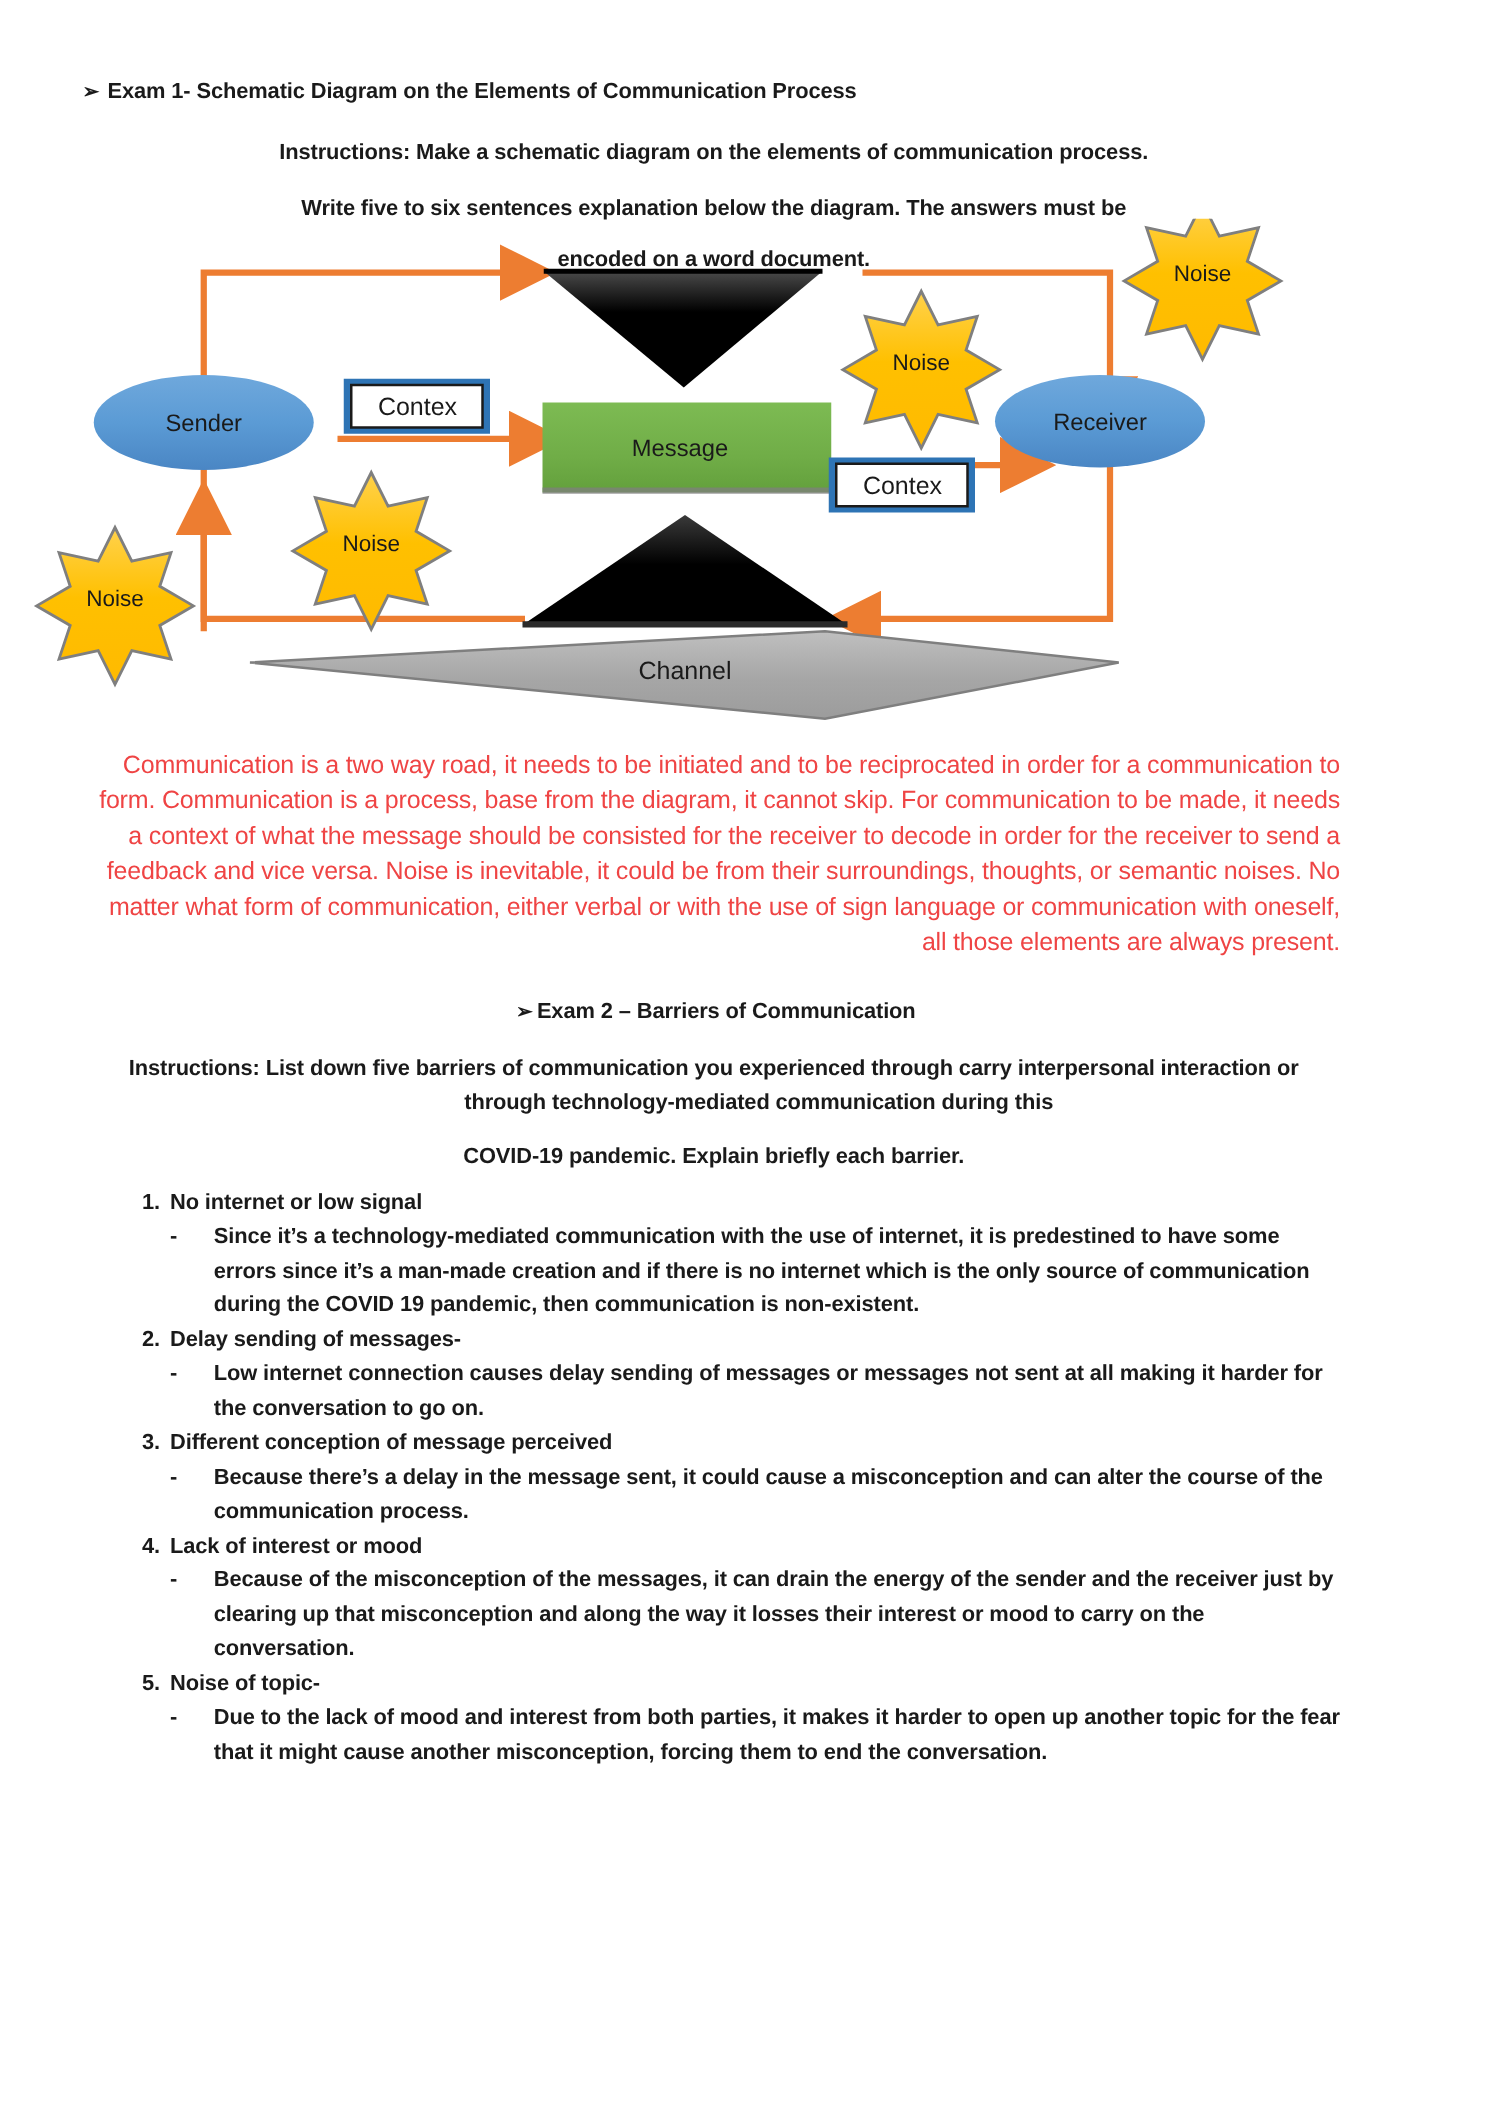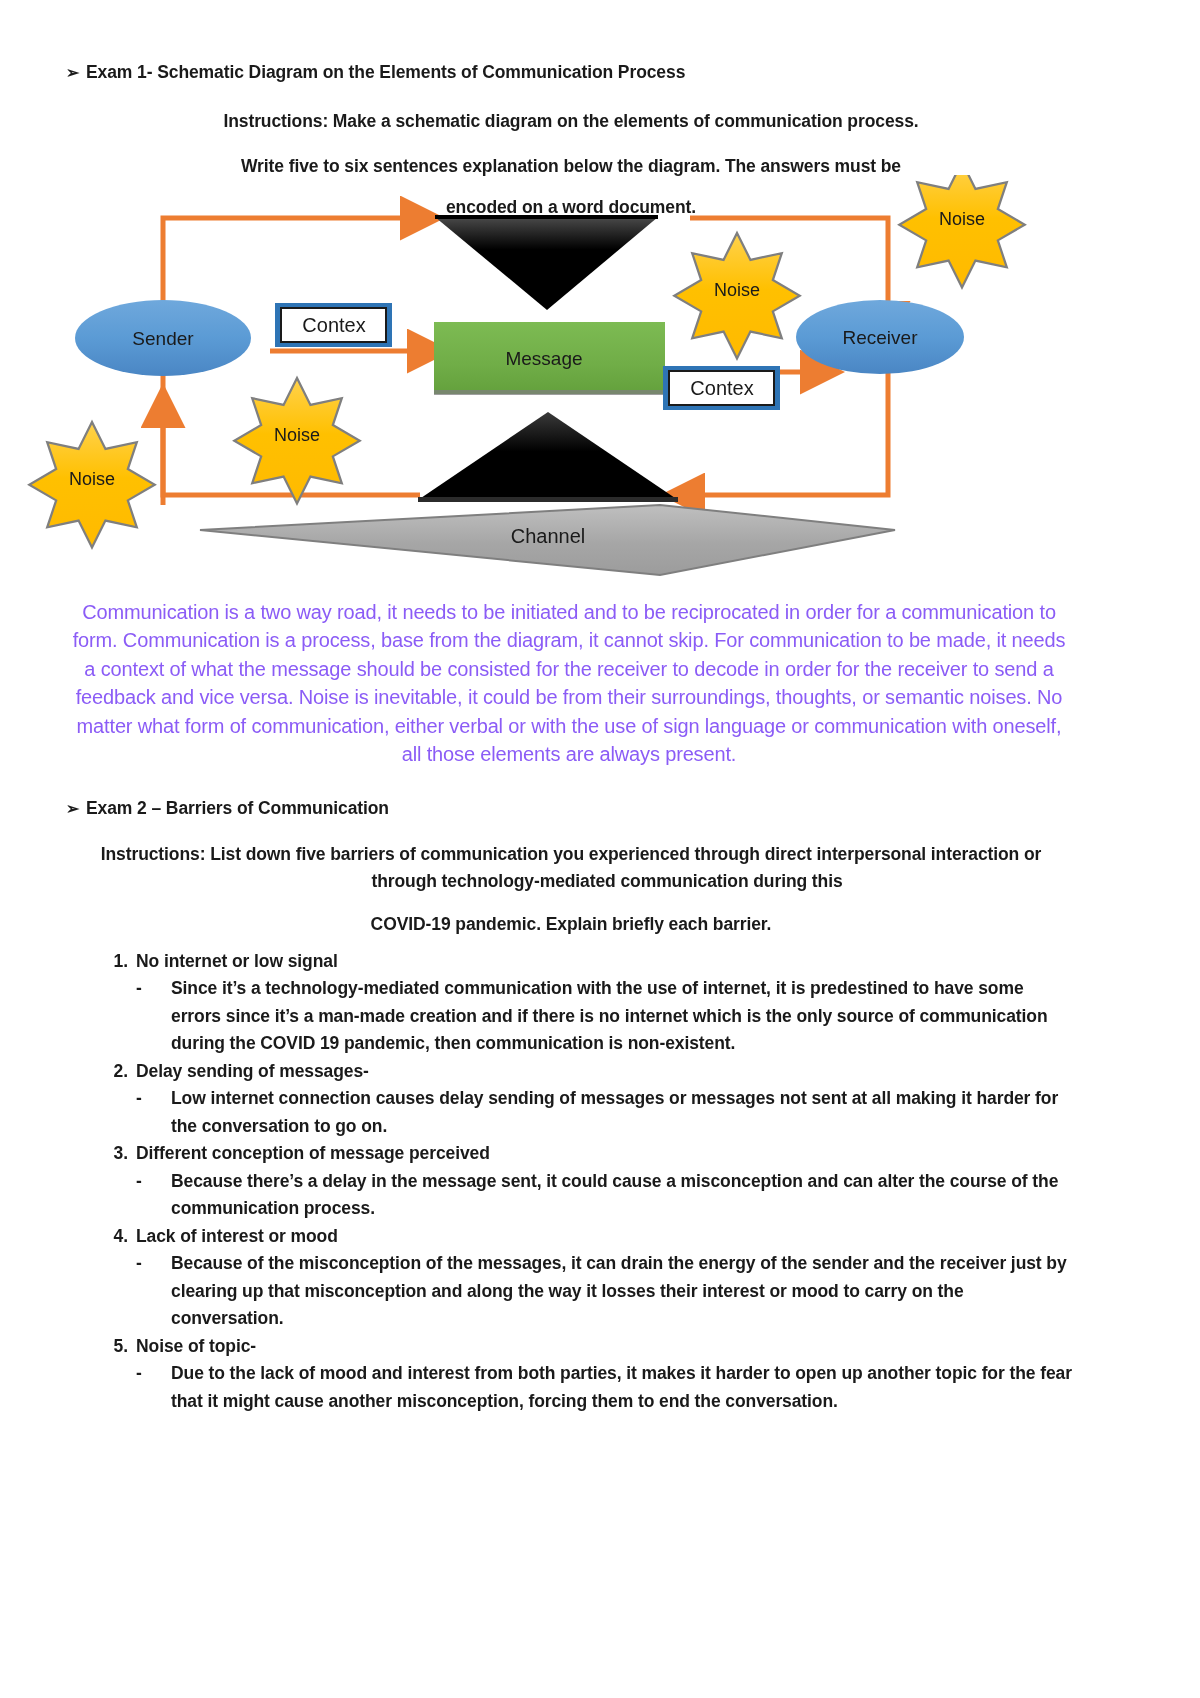--- a/index.html
+++ b/index.html
@@ -51,22 +51,22 @@
     letter-spacing: -0.1px;
     line-height: 1.3;
     text-align: center;
   }
 
   .para {
     font-size: 20px;
     font-weight: 400;
     line-height: 1.42;
     letter-spacing: -0.15px;
-    text-align: center;
-    color: #8b5cf6;
+    text-align: right;
+    color: #ef4444;
   }
 
   
   .diagram {
     position: absolute;
     left: 0px;
     top: 175px;
     width: 1200px;
     height: 405px;
   }
@@ -252,25 +252,25 @@
 
       <g>
         <polygon transform="translate(962,43) scale(1.12)" points="0,-50 12,-26 40,-32 32,-8 56,6 32,20 40,44 12,38 0,62 -12,38 -40,44 -32,20 -56,6 -32,-8 -40,-32 -12,-26" fill="url(#yellowGrad)" stroke="#7F7F7F" stroke-width="2"></polygon>
       </g>
       <text x="962" y="50" text-anchor="middle" font-family="Liberation Sans, sans-serif" font-size="18" fill="#1a1a1a">Noise</text>
     </svg>
   </div>
 
   <div class="doc-body para" style="top:598px; width:1006px;">Communication is a two way road, it needs to be initiated and to be reciprocated in order for a communication to form. Communication is a process, base from the diagram, it cannot skip. For communication to be made, it needs a context of what the message should be consisted for the receiver to decode in order for the receiver to send a feedback and vice versa. Noise is inevitable, it could be from their surroundings, thoughts, or semantic noises. No matter what form of communication, either verbal or with the use of sign language or communication with oneself, all those elements are always present.</div>
 
-  <div class="doc-body head-line" style="top:798px;">
+  <div class="doc-body head-line" style="top:798px;text-align:center;">
     <span class="arrow-bullet">➢</span><span>Exam 2 – Barriers of Communication</span>
   </div>
 
-  <div class="doc-body instr-line" style="top:843px;">Instructions: List down five barriers of communication you experienced through direct interpersonal interaction or</div>
+  <div class="doc-body instr-line" style="top:843px;">Instructions: List down five barriers of communication you experienced through carry interpersonal interaction or</div>
   <div class="doc-body instr-line" style="top:870px;margin-left:36px;">through technology-mediated communication during this</div>
   <div class="doc-body instr-line" style="top:913px;">COVID-19 pandemic. Explain briefly each barrier.</div>
 
   <div class="barrier-list">
 
     <div class="barrier-item">
       <div class="bi-head">
         <span class="bi-num">1.</span><span>No internet or low signal</span>
       </div>
       <div class="bi-sub">

